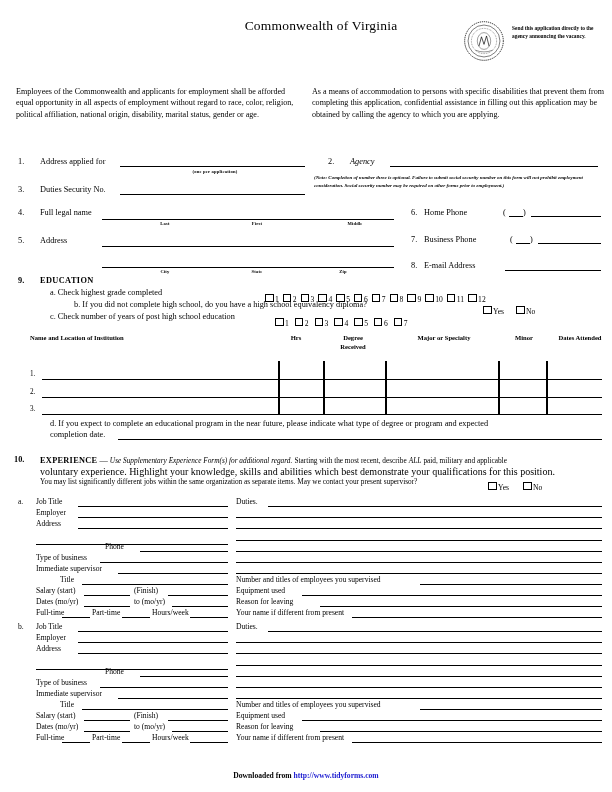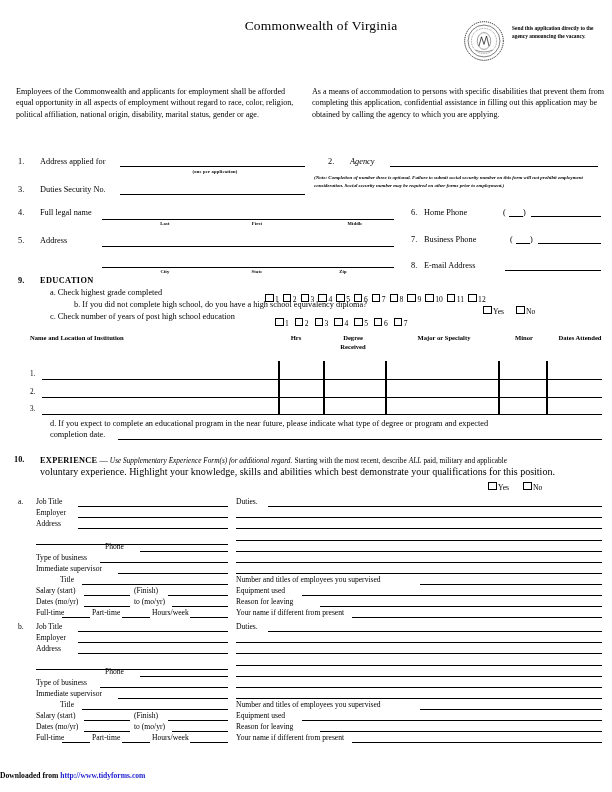--- a/index.html
+++ b/index.html
@@ -49,21 +49,21 @@
   .ital { font-style:italic; }
   .b { font-weight:bold; }
 
   
   .edu-table { position:absolute; left:30px; top:334px; width:572px; }
   .edu-head { position:relative; height:24px; font-size:6.6px; font-weight:bold; }
   .edu-head span { position:absolute; text-align:center; }
 
   .vline { position:absolute; width:1.6px; background:#000; }
 
-  .footer { position:absolute; left:0; bottom:12px; width:612px; text-align:left; font-size:7.6px; font-weight:bold; }
+  .footer { position:absolute; left:0; bottom:12px; width:612px; text-align:center; font-size:7.6px; font-weight:bold; }
   .footer .url { color:#1a1ad0; font-weight:bold; }
 
   .jobblk { position:absolute; left:0; width:612px; font-size:7.6px; }
   .lbl { position:absolute; white-space:nowrap; font-weight:normal; }
   .lbl.n { font-weight:normal; }
 </style>
 </head>
 <body>
 
 <div class="page">
@@ -186,20 +186,21 @@
   <div class="num b" style="left:14px;top:455px;">10.</div>
   <div style="position:absolute;left:40px;top:455px;font-size:8.3px;width:560px;line-height:1.35;">
     <span class="b" style="letter-spacing:.3px;">EXPERIENCE</span>
     <span>—</span>
     <span class="ital" style="font-size:7.3px;">Use Supplementary Experience Form(s) for additional regard.</span>
     <span style="font-size:7.3px;">Starting with the most recent, describe</span>
     <span class="ital" style="font-size:7.3px;">ALL</span>
     <span style="font-size:7.3px;">paid, military and applicable</span>
   </div>
   <div style="position:absolute;left:40px;top:466px;font-size:10px;">voluntary experience. Highlight your knowledge, skills and abilities which best demonstrate your qualifications for this position.</div>
+  <div style="position:absolute;left:40px;top:477px;font-size:7.3px;">You may list significantly different jobs within the same organization as separate items.  May we contact your present supervisor?</div>
   <div id="exp-sup-opts" style="position:absolute;left:488px;top:475px;"><span class="cbw" style="margin-right: 14px;"><span class="cb"></span><span>Yes</span></span><span class="cbw" style="margin-right: 14px;"><span class="cb"></span><span>No</span></span></div>
 
   <div id="job-blocks">
       <div class="jobblk" style="top: 497px;">
         <div class="lbl n" style="left:18px;top:0px;">a.</div>
         <div class="lbl" style="left:36px;top:0px;">Job Title</div>
         <div class="lnb" style="position:absolute;left:78px;top:9px;width:150px;"></div>
         <div class="lbl n" style="left:36px;top:11px;">Employer</div>
         <div class="lnb" style="position:absolute;left:78px;top:20px;width:150px;"></div>
         <div class="lbl n" style="left:36px;top:22px;">Address</div>

